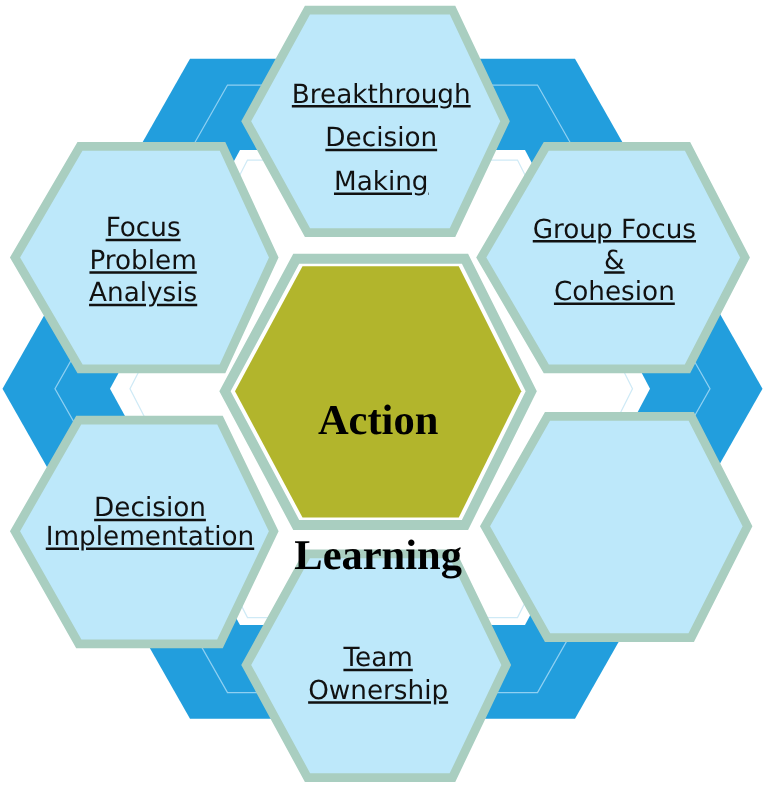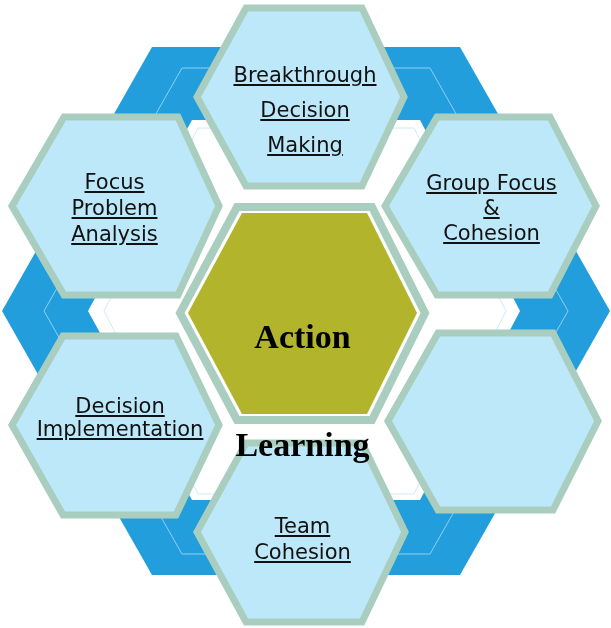--- a/index.html
+++ b/index.html
@@ -53,19 +53,19 @@
     <div>Learning</div>
   </div>
 
   <div class="label sat" style="left:210px; top:58px; width:190px; line-height:35px;">Breakthrough
 Decision
 Making</div>
   <div class="label sat" style="left:404px; top:171px; width:175px; line-height:25px;">Group Focus
 &amp;
 Cohesion</div>
   <div class="label sat" style="left:205px; top:513px; width:195px; line-height:26px;">Team
-Cohesion</div>
+Ownership</div>
   <div class="label sat" style="left:15px; top:395px; width:210px; line-height:23px;">Decision
 Implementation</div>
   <div class="label sat" style="left:22px; top:169px; width:185px; line-height:26px;">Focus
 Problem
 Analysis</div>
 </div>
 
 </body></html>

